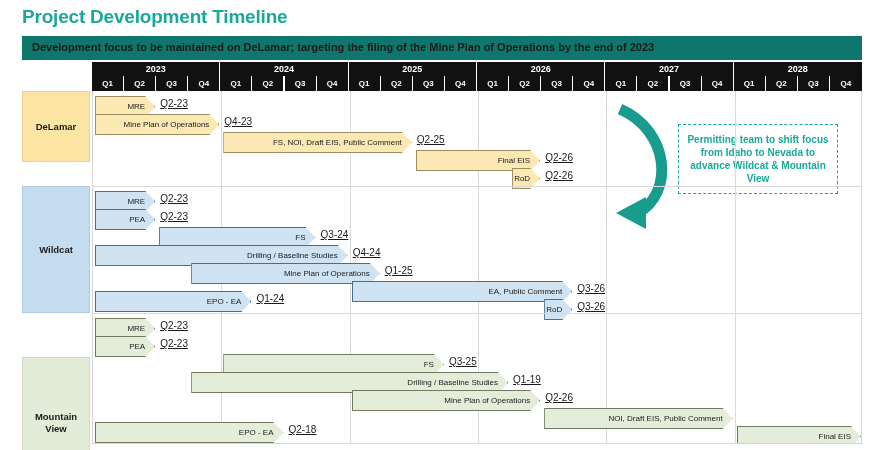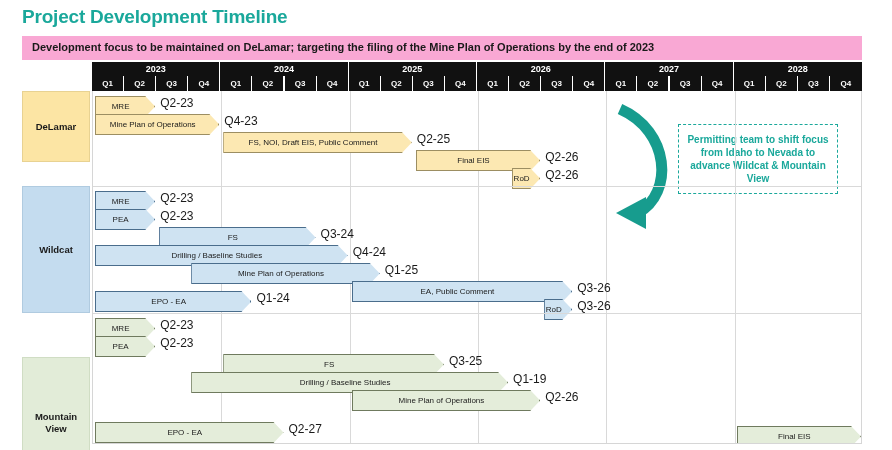--- a/index.html
+++ b/index.html
@@ -18,21 +18,21 @@
     font-size:19px; font-weight:bold;
     color:#1aa89b;
     letter-spacing:-0.2px;
     white-space:nowrap;
   }
 
   
   #subtitle-band {
     position:absolute; left:22px; top:36px;
     width:840px; height:24px;
-    background:#f9a8d4;
+    background:#0f766e;
   }
   #subtitle-text {
     position:absolute; left:10px; top:5px;
     font-size:11px; font-weight:bold; color:#1a1a1a;
     white-space:nowrap;
   }
 
   
   #chart {
     position:absolute;
@@ -78,36 +78,36 @@
     border:1px solid #d6d6d6;
     border-top:none;
     overflow:hidden;
   }
   .vline { position:absolute; top:0; bottom:0; width:1px; background:#d9d9d9; }
   .hline { position:absolute; left:0; right:0; height:1px; background:#d9d9d9; }
 
   
   .bar {
     position:absolute; height:21px;
-    display:flex; align-items:center; justify-content:center;
+    display:flex; align-items:center; justify-content:flex-end;
     font-size:8px; color:#1a1a1a;
     white-space:nowrap;
     padding-right:9px;
   }
   .bar .bartxt { pointer-events:none; }
   .bar.yellow { background:#fce8b2; border:1px solid #9c8e62;
     clip-path: polygon(0 0, calc(100% - 10px) 0, 100% 50%, calc(100% - 10px) 100%, 0 100%); }
   .bar.blue   { background:#cfe3f2; border:1px solid #4a6d8c;
     clip-path: polygon(0 0, calc(100% - 10px) 0, 100% 50%, calc(100% - 10px) 100%, 0 100%); }
   .bar.green  { background:#e4edda; border:1px solid #6f7a5e;
     clip-path: polygon(0 0, calc(100% - 10px) 0, 100% 50%, calc(100% - 10px) 100%, 0 100%); }
 
   .endlabel {
-    position:absolute; font-size:12px; color:#1a1a1a;
-    white-space:nowrap; line-height:15px; height:15px;
+    position:absolute; font-size:10px; color:#1a1a1a;
+    white-space:nowrap; line-height:15px; height:15px;text-decoration:underline;
   }
 
   
   #callout {
     position:absolute;
     border:1.5px dashed #1aa89b;
     background:#ffffff;
     display:flex; align-items:center; justify-content:center;
     text-align:center;
     padding:4px 6px;
@@ -252,22 +252,25 @@
       </div>
       <div class="endlabel" style="left: 355.917px; top: 263px;">Q3-25</div>
       <div class="bar green" style="left: 98.25px; top: 281px; width: 316.833px;">
         <span class="bartxt">Drilling / Baseline Studies</span>
       </div>
       <div class="endlabel" style="left: 420.083px; top: 281px;">Q1-19</div>
       <div class="bar green" style="left: 258.667px; top: 299px; width: 188.5px;">
         <span class="bartxt">Mine Plan of Operations</span>
       </div>
       <div class="endlabel" style="left: 452.167px; top: 299px;">Q2-26</div>
+      <div class="bar green" style="left: 451.167px; top: 317px; width: 188.5px;">
+        <span class="bartxt">NOI, Draft EIS, Public Comment</span>
+      </div>
       <div class="endlabel" style="left: 644.667px; top: 333px;">Q4-27</div>
       <div class="bar green" style="left: 643.667px; top: 335px; width: 124.333px;">
         <span class="bartxt">Final EIS</span>
       </div>
       <div class="bar green" style="left: 2px; top: 331px; width: 188.5px;">
         <span class="bartxt">EPO - EA</span>
       </div>
-      <div class="endlabel" style="left: 195.5px; top: 331px;">Q2-27</div>
+      <div class="endlabel" style="left: 195.5px; top: 331px;">Q2-18</div>
     </div>
 </div>
 
 </body></html>

